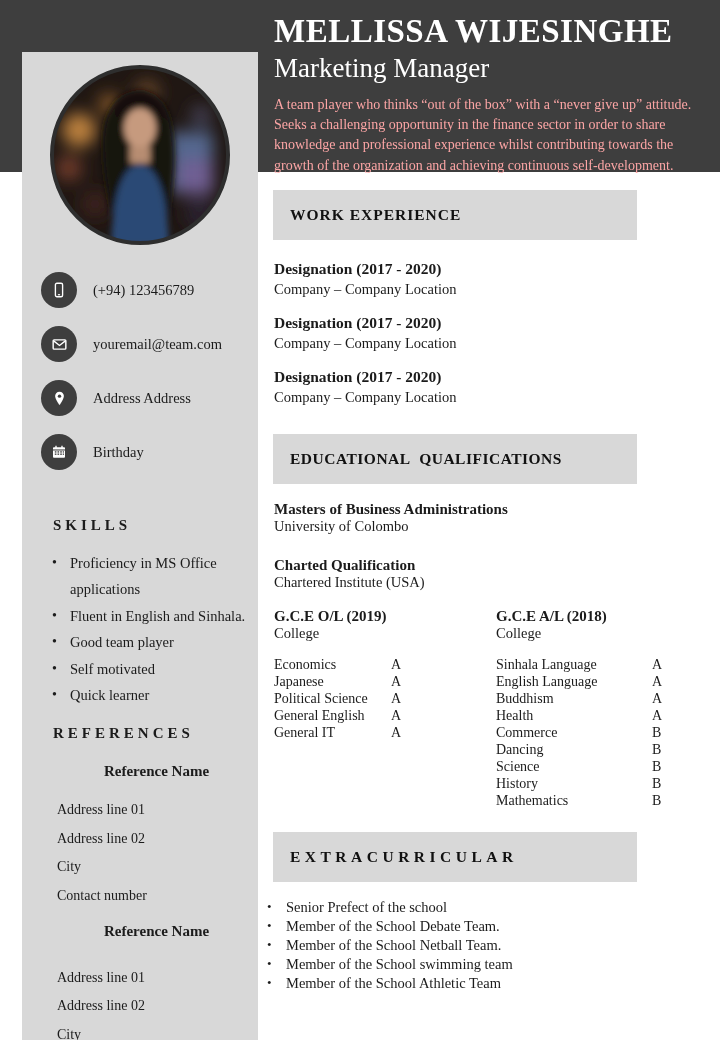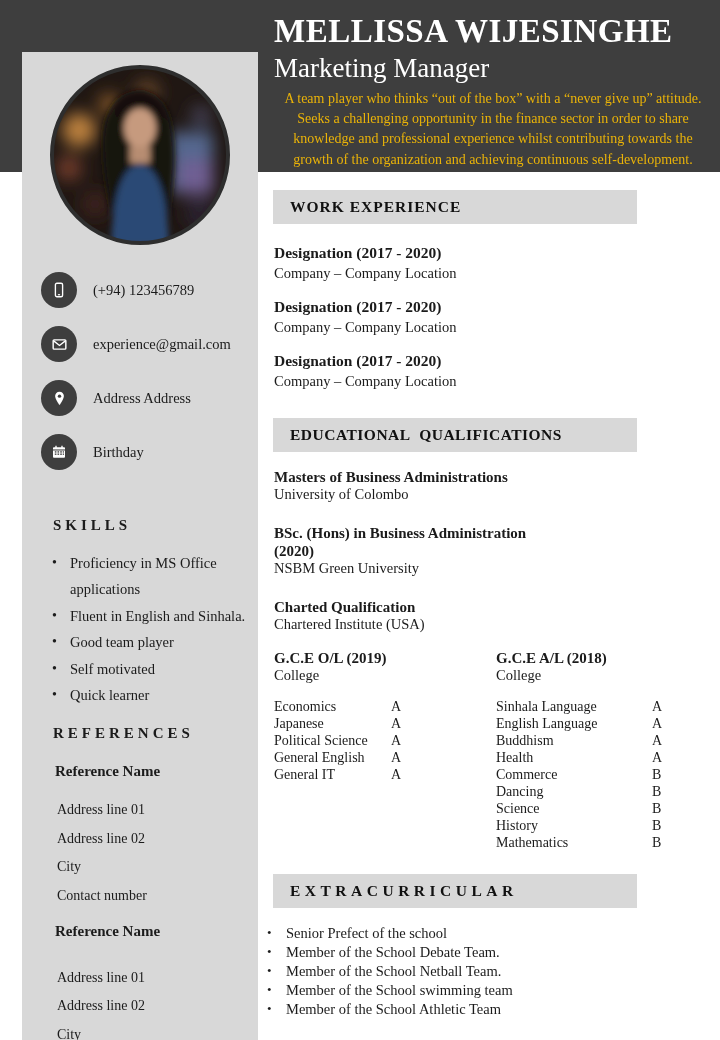--- a/index.html
+++ b/index.html
@@ -8,46 +8,46 @@
   .page {
     position:relative; width:720px; height:1040px; background:#ffffff;
     font-family:"Liberation Serif","DejaVu Serif",serif; color:#1b1b1b; overflow:hidden;
   }
 
   
   .header-band { position:absolute; left:0; top:0; width:720px; height:172px; background:#3e3e3e; }
   .header-text { position:absolute; left:274px; top:10px; width:440px; color:#ffffff; }
   .name { font-size:33px; font-weight:bold; letter-spacing:0.5px; line-height:42px; white-space:nowrap; }
   .role { font-size:27px; line-height:33px; font-weight:normal; }
-  .summary { margin-top:4px; font-size:14px; line-height:20.2px; color:#eab308; width:438px; text-align:center; }
+  .summary { margin-top:10px; font-size:14px; line-height:20.2px; color:#fca5a5; width:438px; text-align:left; }
 
   
   .sidebar { position:absolute; left:22px; top:12px; width:236px; height:1028px; background:#d8d8d8;margin-top:40px; }
   .photo-wrap { width:182px; height:182px; margin:12px auto 0; }
   .contact-list { margin-top:26px; }
   .contact-row { display:flex; align-items:center; margin:0 0 18px 19px; height:36px; }
   .contact-icon { width:36px; height:36px; border-radius:50%; background:#3e3e3e; flex:0 0 36px;
                   display:flex; align-items:center; justify-content:center; }
   .contact-text { margin-left:16px; font-size:14.5px; }
 
   .side-heading { margin:47px 0 0 31px; font-size:15px; font-weight:bold; letter-spacing:4px; }
   .skills-list { margin-top:16px; list-style:none; }
   .skills-list li { position:relative; padding-left:48px; padding-right:4px; font-size:14.5px; line-height:26.4px; }
   .skills-list li::before { content:"•"; position:absolute; left:30px; top:0; font-size:14px; }
 
   .ref-heading { margin-top:17px; }
-  .ref-block .ref-name { margin:21px 0 0 33px; font-size:15px; font-weight:bold; }
+  .ref-block .ref-name { margin:21px 0 0 33px; font-size:15px; font-weight:bold;text-align:center; }
   .ref-lines { margin-top:16px; list-style:none; }
   .ref-lines li { margin-left:35px; font-size:14px; line-height:28.4px; }
   .ref-block.second .ref-name { margin-top:13px; }
   .ref-block.second .ref-lines { margin-top:24px; }
 
   
   .content { position:absolute; left:258px; top:172px; width:462px; }
-  .section-bar { margin-left:15px; width:364px; height:34px; background:#d8d8d8;
+  .section-bar { margin-left:15px; width:364px; height:50px; background:#d8d8d8;
                  display:flex; align-items:center; padding-left:17px;
                  font-size:15.5px; font-weight:bold; letter-spacing:1px; color:#111; }
   .section-bar.first { margin-top:18px; }
   .section-bar.edu { margin-top:27px; letter-spacing:0.5px; word-spacing:5px; }
   .section-bar.extra { margin-top:23px; letter-spacing:4.5px; }
 
   .work-entries { margin:19px 0 0 16px; }
   .work-entry { margin-bottom:14px; }
   .designation { font-size:15.5px; font-weight:bold; line-height:20px; }
   .company { font-size:14.5px; line-height:20px; }
@@ -135,21 +135,21 @@
         </span>
         <span class="contact-text">(+94) 123456789</span>
       </div>
       <div class="contact-row">
         <span class="contact-icon">
           <svg width="19" height="19" viewBox="0 0 24 24">
               <rect x="4" y="6.2" width="16" height="11.6" rx="1.2" fill="none" stroke="#fff" stroke-width="1.8"></rect>
               <path d="M4.6 7.4 L12 13.2 L19.4 7.4" fill="none" stroke="#fff" stroke-width="1.8"></path>
             </svg>
         </span>
-        <span class="contact-text">experience@gmail.com</span>
+        <span class="contact-text">youremail@team.com</span>
       </div>
       <div class="contact-row">
         <span class="contact-icon">
           <svg width="17" height="17" viewBox="0 0 24 24">
               <path d="M12 2.5 C8.5 2.5 5.8 5.2 5.8 8.6 C5.8 13 12 21.5 12 21.5 S18.2 13 18.2 8.6 C18.2 5.2 15.5 2.5 12 2.5z" fill="#fff"></path>
               <circle cx="12" cy="8.7" r="2.4" fill="#3e3e3e"></circle>
             </svg>
         </span>
         <span class="contact-text">Address Address</span>
       </div>
@@ -226,25 +226,20 @@
       </div>
     </div>
 
     <div class="section-bar edu">EDUCATIONAL QUALIFICATIONS</div>
     <div class="degrees">
       <div class="degree">
         <div class="degree-title">Masters of Business Administrations</div>
         <div class="degree-inst">University of Colombo</div>
       </div>
       <div class="degree">
-        <div class="degree-title">BSc. (Hons) in Business Administration</div>
-        <div class="degree-year">(2020)</div>
-        <div class="degree-inst">NSBM Green University</div>
-      </div>
-      <div class="degree">
         <div class="degree-title">Charted Qualification</div>
         <div class="degree-year"></div>
         <div class="degree-inst">Chartered Institute (USA)</div>
       </div>
     </div>
 
     <div class="gce-row">
       <div class="gce-col">
         <div class="gce-title">G.C.E O/L (2019)</div>
         <div class="gce-school">College</div>

